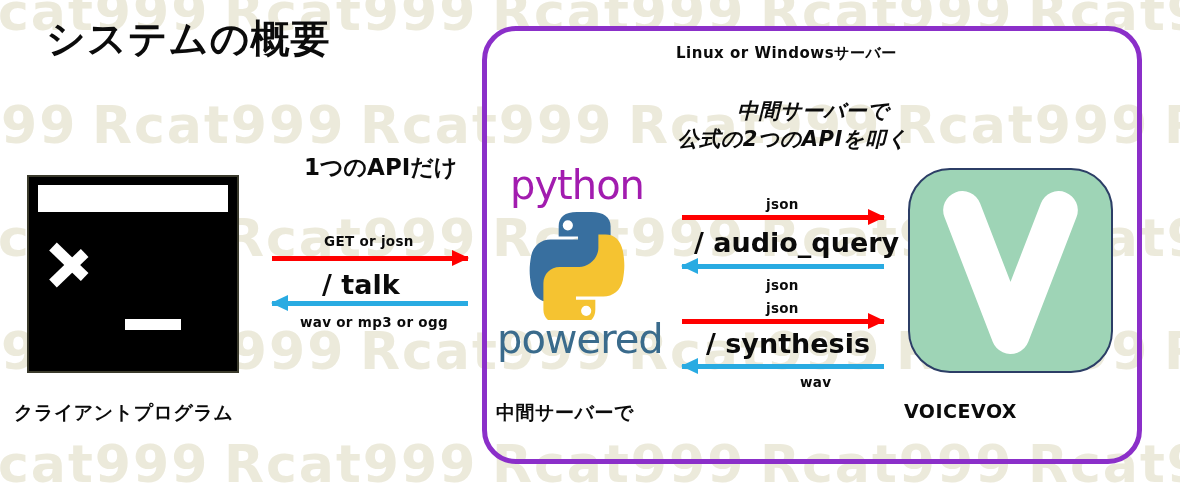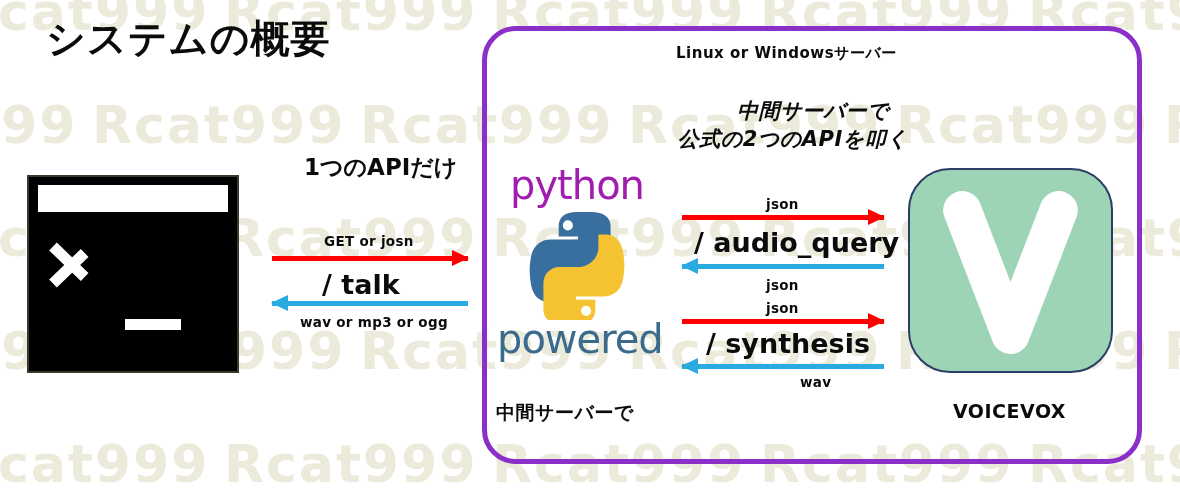--- a/index.html
+++ b/index.html
@@ -222,20 +222,21 @@
 
   <div class="txt box-title jp-heavy" style="left:676px; top:44px;">Linux or Windowsサーバー</div>
   <div class="txt box-sub jp-heavy" style="left:663px; top:98px; width:300px;">中間サーバーで</div>
   <div class="txt box-sub jp-heavy" style="left:643px; top:126px; width:300px;">公式の2つのAPIを叩く</div>
 
   <div id="terminal">
     <div id="terminal-bar"></div>
     <div id="terminal-prompt"></div>
     <div id="terminal-cursor"></div>
   </div>
+  <div class="txt caption jp-heavy" style="left:14px; top:400px;">クライアントプログラム</div>
 
   <div class="txt api-head jp-heavy" style="left:304px; top:152px;">1つのAPIだけ</div>
 
   <div class="txt proto jp-heavy" style="left:324px; top:233px;">GET or josn</div>
   <div class="arrow right red" style="left:272px; top:254px; width:196px;">
     <div class="shaft"></div>
       <div class="head"></div>
   </div>
 
   <div class="txt endpoint jp-heavy" style="left:322px; top:269px;">/ talk</div>
@@ -280,15 +281,15 @@
     <div class="shaft"></div>
       <div class="head"></div>
   </div>
   <div class="txt proto jp-heavy" style="left:800px; top:374px;">wav</div>
 
   <div id="voicevox-logo">
     <svg width="201" height="201" viewBox="0 0 100 100">
       <path d="M26 20 L50 82 L74 20" fill="none" stroke="#ffffff" stroke-width="19" stroke-linecap="round" stroke-linejoin="round"></path>
     </svg>
   </div>
-  <div class="txt caption jp-heavy" style="left:953px; top:400px;">VOICEVOX</div>
+  <div class="txt caption jp-heavy" style="left:904px; top:400px;">VOICEVOX</div>
 
 </div>
 
 </body></html>

